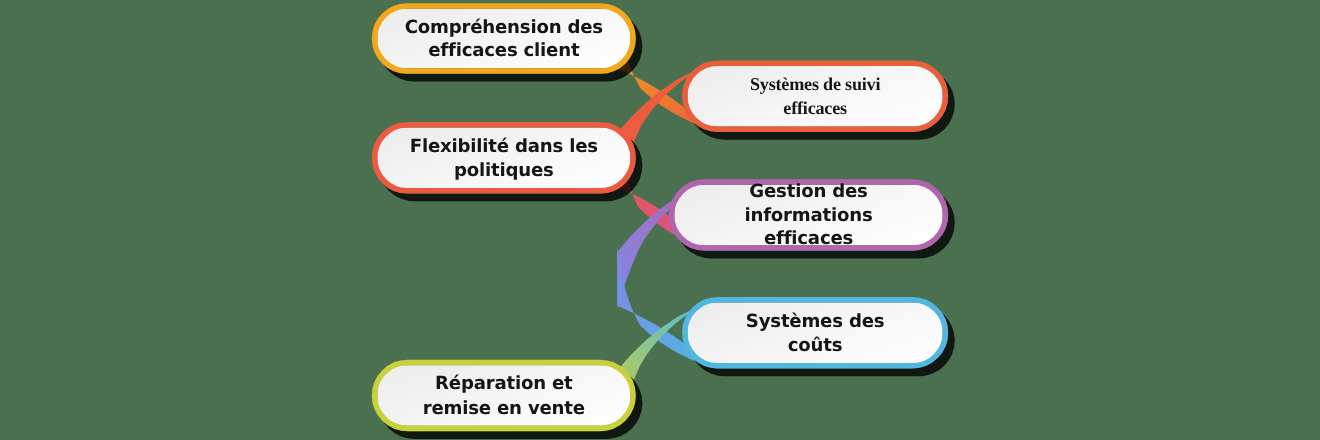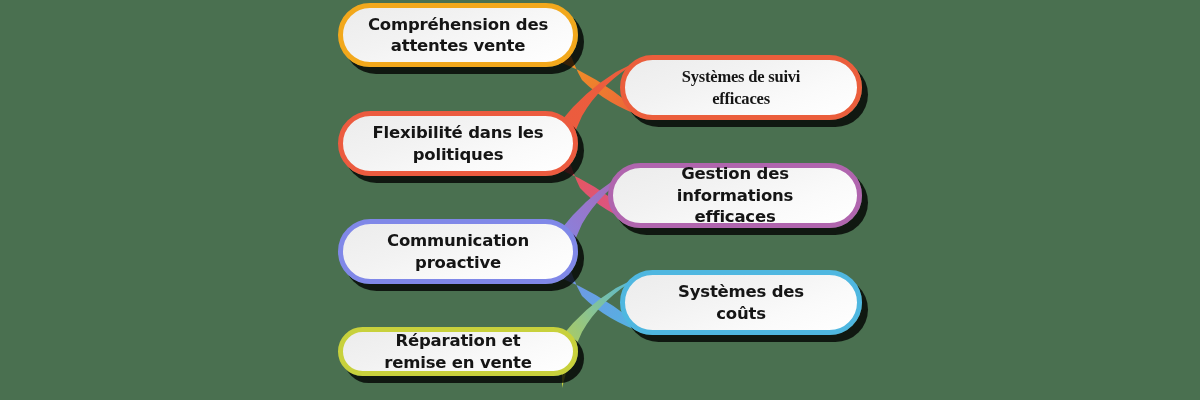--- a/index.html
+++ b/index.html
@@ -86,46 +86,42 @@
       <path d="M 561 224 L 561 278 Q 596 292 630 318 L 646 334 Q 606 320 582 296 Q 566 268 561 224 Z" fill="url(#g56)"></path>
     </g>
 
     <g>
       <path d="M 640 276 Q 600 300 582 332 Q 568 362 562 388 L 562 336 Q 584 308 616 288 Z" fill="url(#g67)"></path>
     </g>
   </svg>
 
   <div class="node" style="left:338px;top:3px;width:240px;height:64px;border-width:5px;border-color:#F2A81C;">
     <span class="label">Compréhension des
-attentes vente</span>
+efficaces client</span>
   </div>
 
   <div class="node" style="left:620px;top:55px;width:242px;height:65px;border-width:5px;border-color:#EB5E3C;font-family:Liberation Serif, serif;">
     <span class="label">Systèmes de suivi
 efficaces</span>
   </div>
 
   <div class="node" style="left:338px;top:111px;width:240px;height:65px;border-width:5px;border-color:#EC5B3F;text-align:center;">
     <span class="label">Flexibilité dans les
 politiques</span>
   </div>
 
   <div class="node" style="left:608px;top:163px;width:254px;height:65px;border-width:5px;border-color:#B065AE;">
     <span class="label">Gestion des informations
 efficaces</span>
   </div>
 
-  <div class="node" style="left:338px;top:219px;width:240px;height:65px;border-width:5px;border-color:#8088E8;">
-    <span class="label">Communication
-proactive</span>
-  </div>
 
   <div class="node" style="left:620px;top:270px;width:242px;height:65px;border-width:5px;border-color:#4FB7E0;">
     <span class="label">Systèmes des
 coûts</span>
   </div>
 
-  <div class="node" style="left:338px;top:327px;width:240px;height:49px;border-width:5px;border-color:#C8D13C;">
+  <div class="node" style="left:338px;top:327px;width:240px;height:65px;border-width:5px;border-color:#C8D13C;">
     <span class="label">Réparation et
 remise en vente</span>
   </div>
 
 </div>
 
 </body></html>

